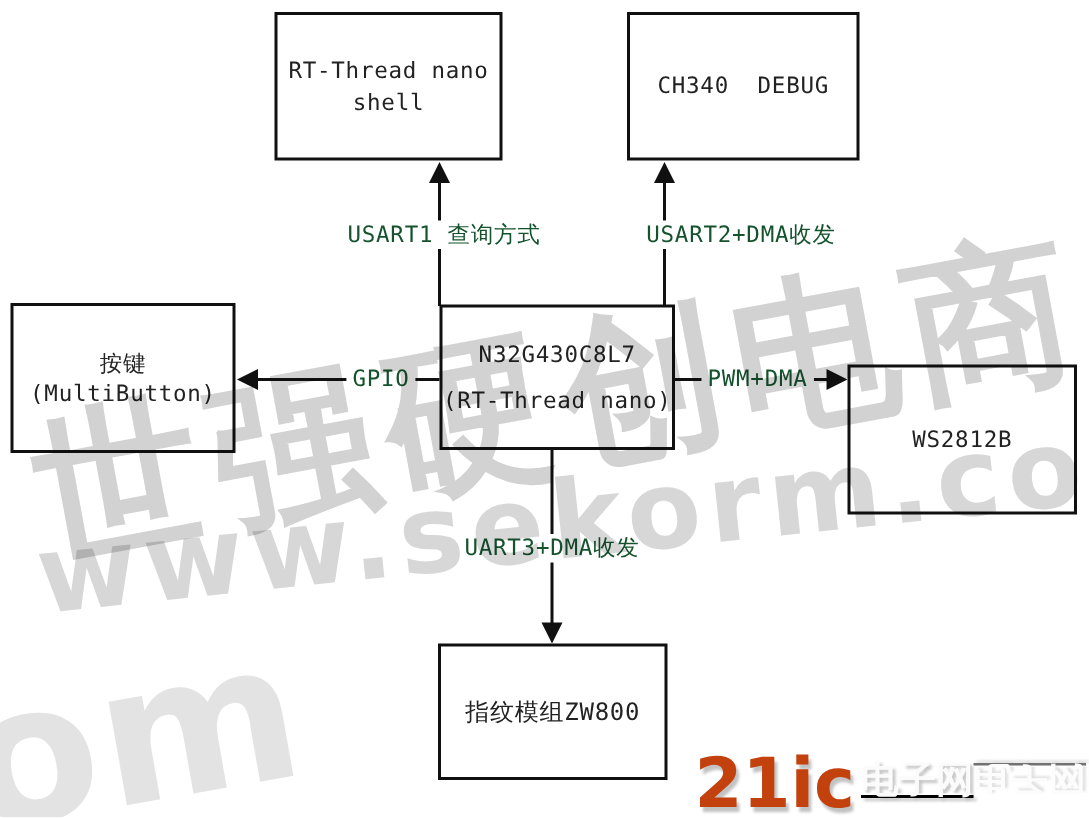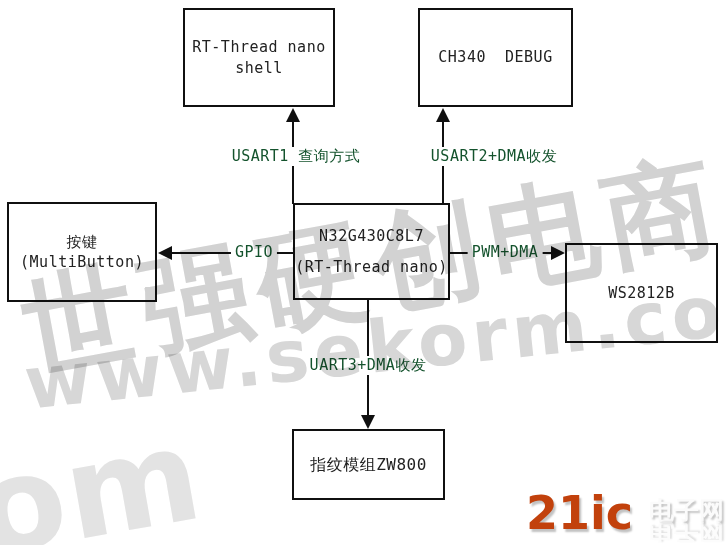--- a/index.html
+++ b/index.html
@@ -22,21 +22,21 @@
     font-size:15px;letter-spacing:0.5px;line-height:1.35;
     z-index:2;
     box-sizing:border-box;
   }
   .node span{white-space:pre-wrap;}
   #node-shell  {left:183px;top:8px;  width:152px;height:99px;}
   #node-ch340  {left:418px;top:8px;  width:155px;height:99px;}
   #node-button {left:7px;  top:202px;width:150px;height:100px;font-size:15px;}
   #node-mcu    {left:293px;top:203px;width:157px;height:97px;gap:10px;}
   #node-ws     {left:565px;top:203px;width:153px;height:100px;margin-top:40px;}
-  #node-finger {left:292px;top:429px;width:153px;height:71px;font-size:16px;}
+  #node-finger {left:292px;top:429px;width:153px;height:91px;font-size:16px;}
   
   .line{position:absolute;background:#101010;z-index:1;}
   #line-usart1{left:292px;top:120px;width:2px;height:84px;}
   #line-usart2{left:442px;top:120px;width:2px;height:84px;}
   #line-gpio  {left:170px;top:252px;width:123px;height:2px;}
   #line-pwm   {left:450px;top:252px;width:103px;height:2px;}
   #line-uart3 {left:367px;top:300px;width:2px;height:116px;}
   
   .arr{position:absolute;width:0;height:0;z-index:1;}
   .arr-up   {border-left:7px solid transparent;border-right:7px solid transparent;border-bottom:14px solid #101010;}
@@ -84,21 +84,21 @@
   #logo{
     position:absolute;right:0;bottom:0;z-index:6;
     display:flex;align-items:flex-start;
     font-family:"DejaVu Sans","Liberation Sans",sans-serif;font-weight:bold;
     pointer-events:none;
   }
   .logo-21ic{
     font-size:46px;line-height:1;color:#c2410c;
     text-shadow:2px 3px 2px #c2c2c2, -1px -1px 0 #ffffff;
   }
-  .logo-cn-wrap{display:flex;flex-direction:column;margin:8px 2px 0 16px;}
+  .logo-cn-wrap{display:flex;flex-direction:row;margin:8px 2px 0 4px;text-decoration:underline;}
   .logo-cn{
     font-size:25px;line-height:1;color:#fbfbfb;
     text-shadow:2px 2px 2px #c6c6c6, -1px -1px 0 #ffffff;
   }
   .logo-cn-reflect{
     transform:scaleY(-0.85);opacity:0.55;margin-top:-3px;
   }
 </style>
 </head>
 <body>

